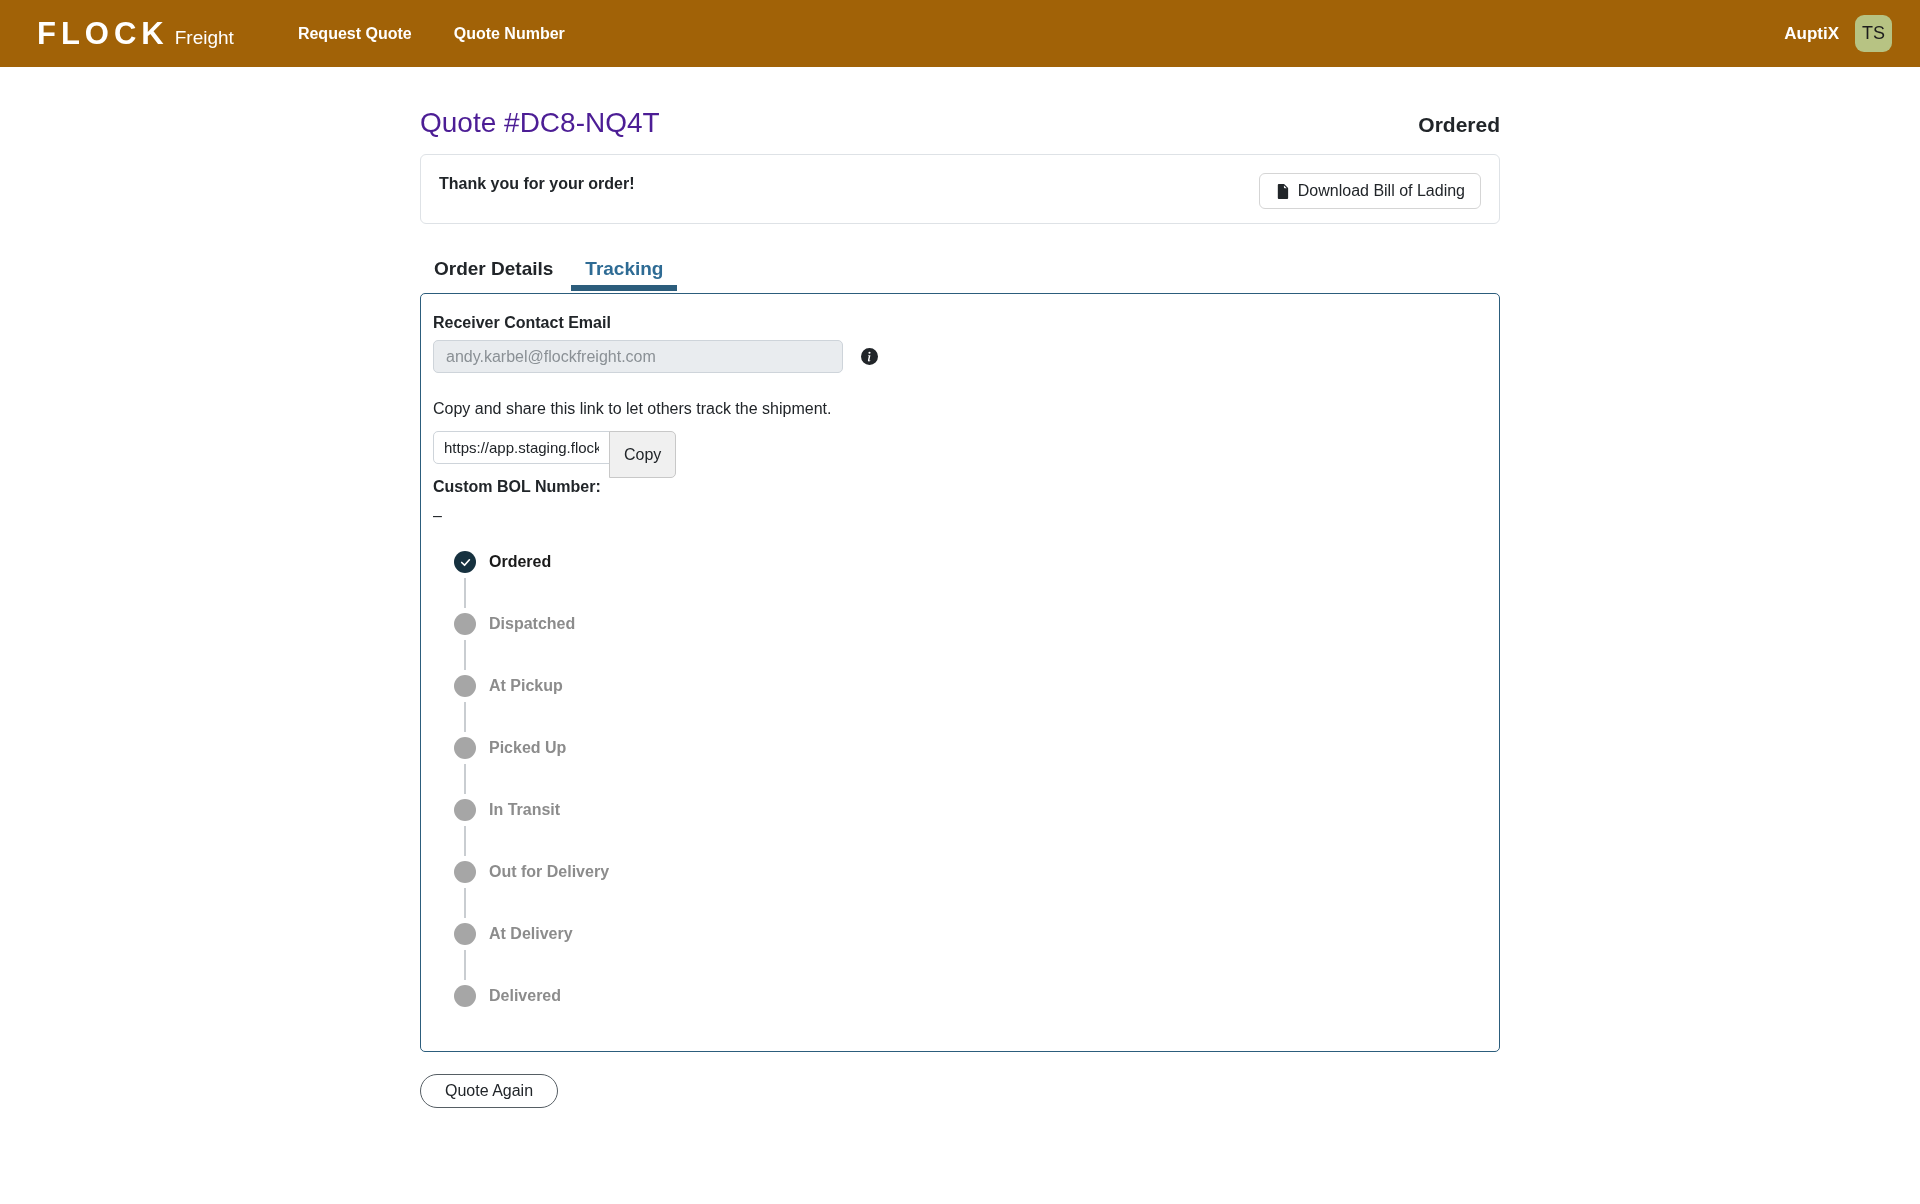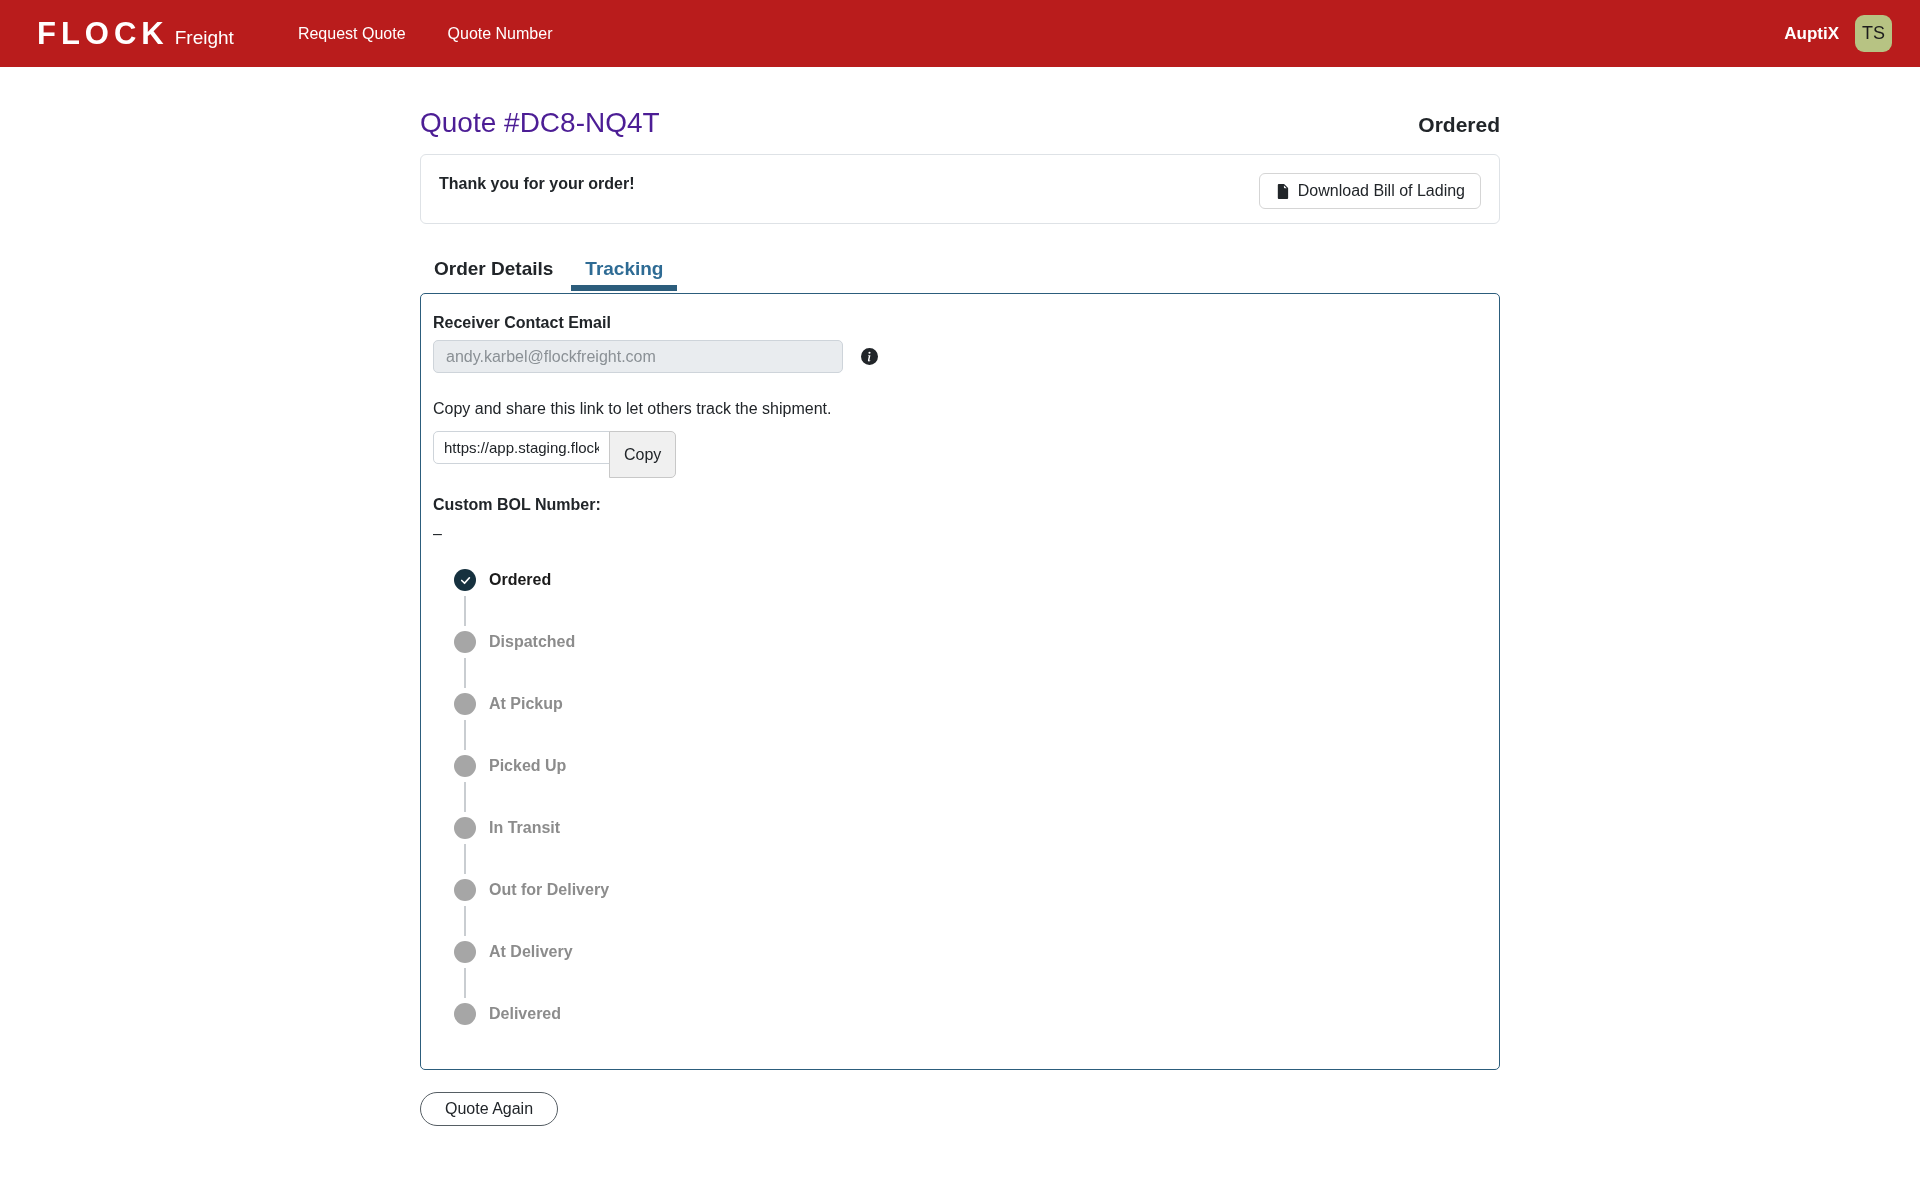--- a/index.html
+++ b/index.html
@@ -1,27 +1,27 @@
 <!DOCTYPE html>
 <html><head>
 <meta charset="utf-8">
 <style>
   * { margin: 0; padding: 0; box-sizing: border-box; }
   html, body { background: #ffffff; width: 1920px; min-height: 1204px;
     font-family: "Liberation Sans", sans-serif; color: #212529; }
 
   
-  .navbar { height: 67px; background: #b91c1c; display: flex; align-items: center;
+  .navbar { height: 67px; background: #a16207; display: flex; align-items: center;
     padding: 0 28px 0 37px; }
   .logo { display: flex; align-items: baseline; cursor: pointer; }
   .logo-primary { color: #fff; font-size: 31px; font-weight: 800; letter-spacing: 5px;
     font-stretch: condensed; }
   .logo-secondary { color: #fff; font-size: 19px; font-weight: 400; margin-left: 6px; }
   .nav-links { display: flex; align-items: center; margin-left: 64px; gap: 42px; }
-  .nav-link { color: #fff; font-size: 16px; font-weight: 400; cursor: pointer; }
+  .nav-link { color: #fff; font-size: 16px; font-weight: 700; cursor: pointer; }
   .nav-right { margin-left: auto; display: flex; align-items: center; gap: 16px; }
   .nav-user { color: #fff; font-size: 17px; font-weight: 700; cursor: pointer; }
   .avatar { width: 37px; height: 37px; border-radius: 9px; background: #b7c383;
     color: #1d1d1d; font-size: 18px; display: flex; align-items: center;
     justify-content: center; cursor: pointer; }
 
   
   .main { width: 1080px; margin: 0 auto; }
 
   .header-row { display: flex; align-items: baseline; justify-content: space-between;
@@ -60,21 +60,21 @@
   .share-text { margin-top: 27px; font-size: 16px; color: #212529; }
 
   .link-group { margin-top: 13px; display: flex; }
   .link-input { width: 177px; height: 33px; background: #fff; border: 1px solid #ced4da;
     border-radius: 5px 0 0 5px; padding: 0 10px; font-size: 15px; color: #212529;
     font-family: inherit; }
   .copy-btn { height: 47px; margin-left: -1px; background: #f0f0f0; border: 1px solid #c8c8c8;
     border-radius: 0 5px 5px 0; padding: 0 14px; font-size: 16px; color: #212529;
     cursor: pointer; font-family: inherit; }
 
-  .bol-label { margin-top: 18px; }
+  .bol-label { }
   .bol-value { margin-top: 11px; font-size: 16px; color: #212529; }
 
   
   .timeline { margin-top: 26px; margin-left: 21px; }
   .tl-row { display: flex; align-items: center; }
   .tl-circle { width: 22px; height: 22px; border-radius: 50%; background: #a6a6a6;
     display: flex; align-items: center; justify-content: center; flex: 0 0 22px; }
   .tl-row.complete .tl-circle { background: #16313f; }
   .tl-label { margin-left: 13px; font-size: 16px; font-weight: 700; color: #8c8c8c; }
   .tl-row.complete .tl-label { color: #1a1a1a; }

